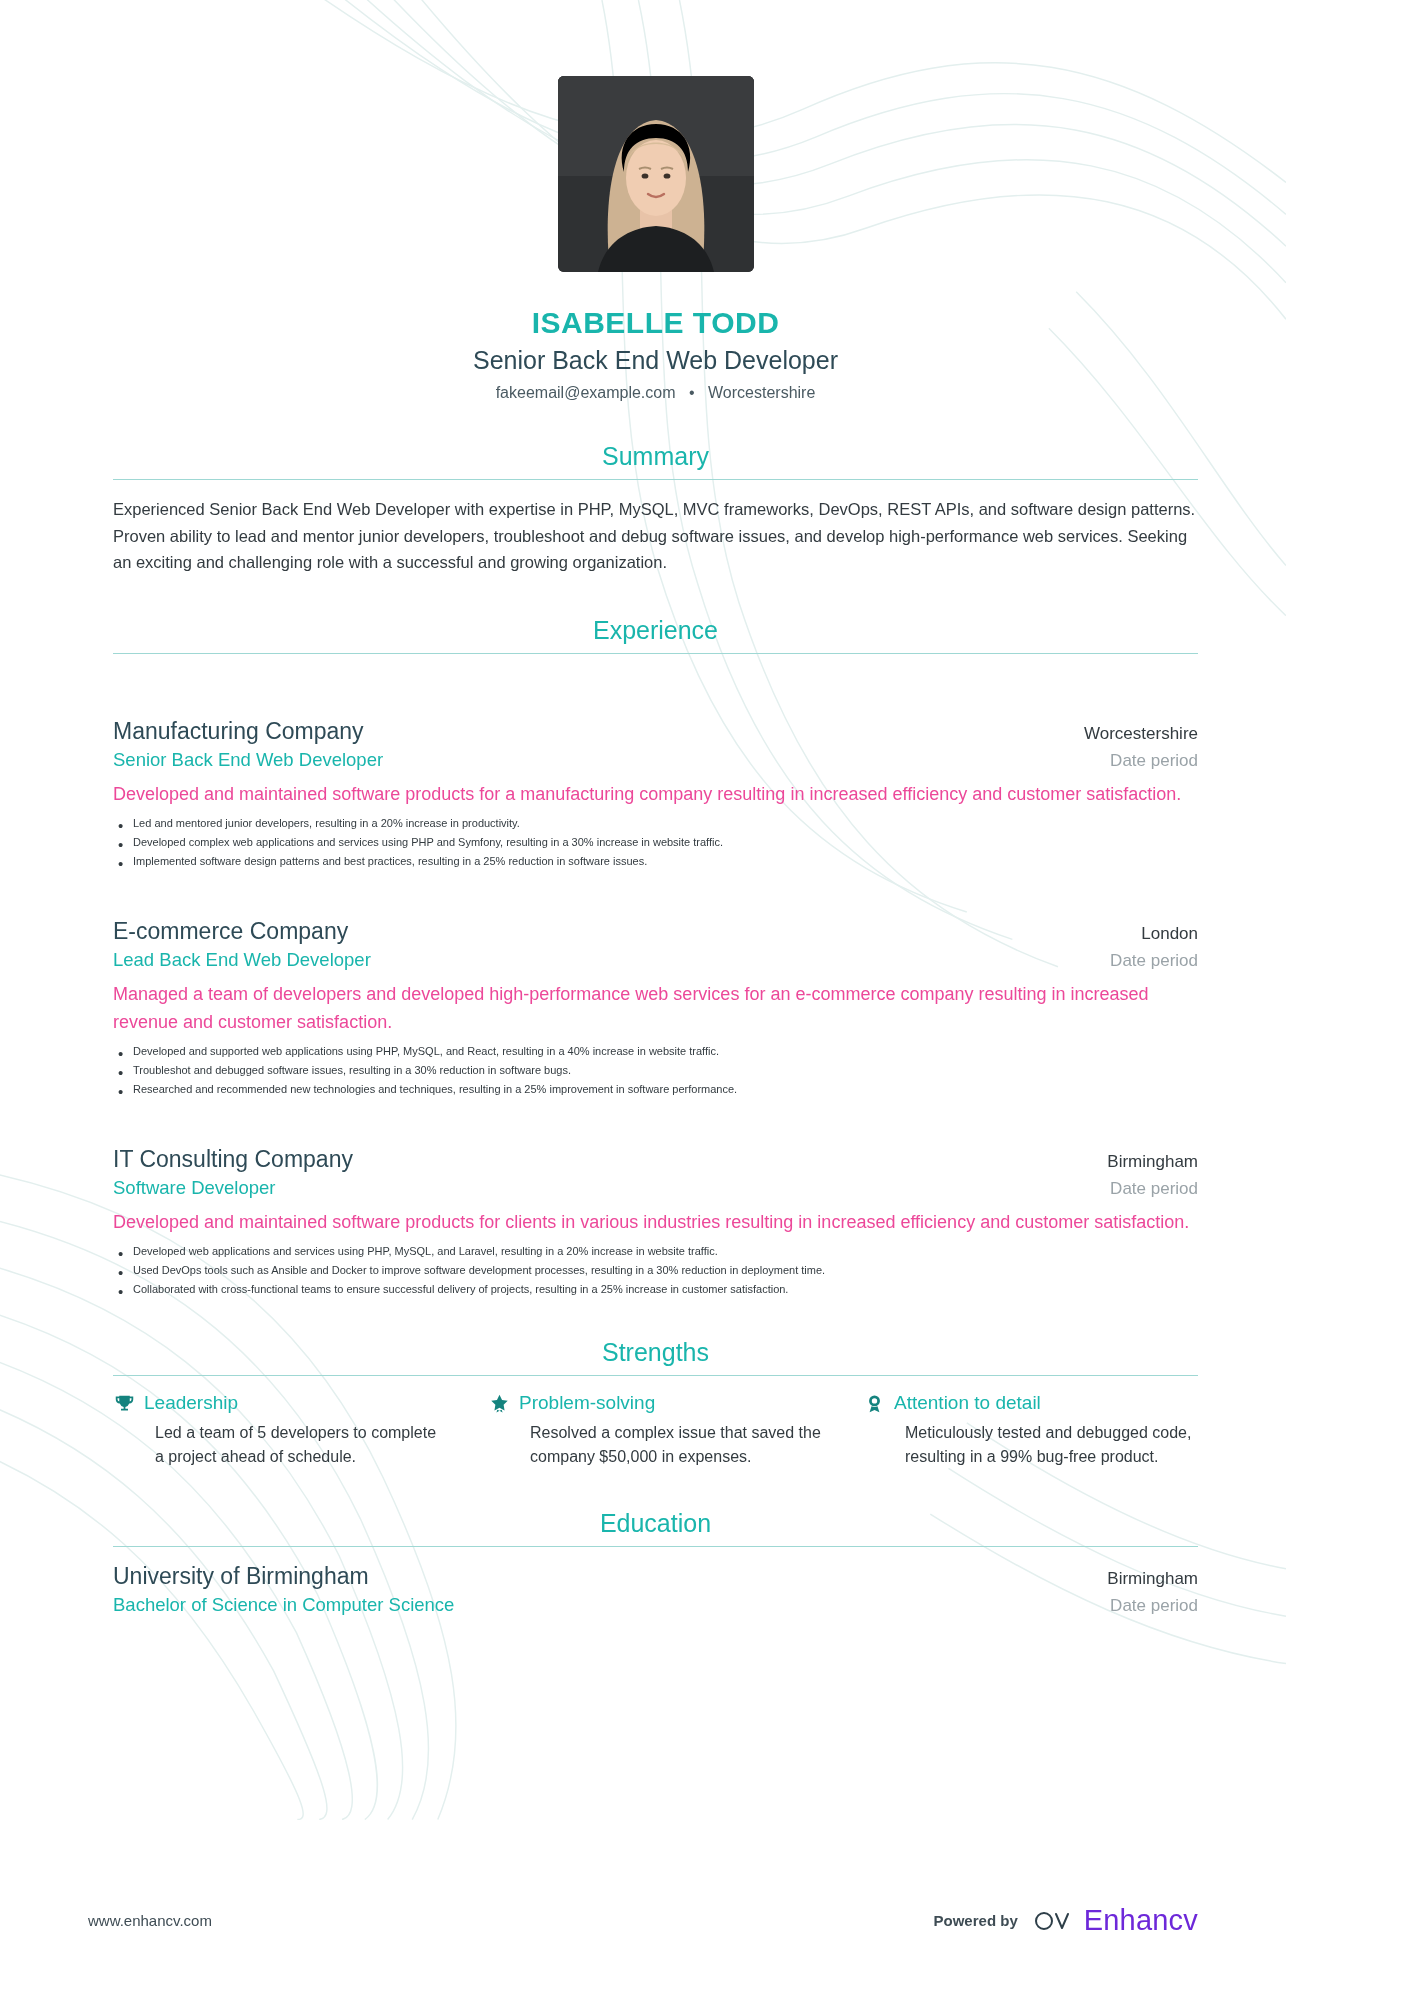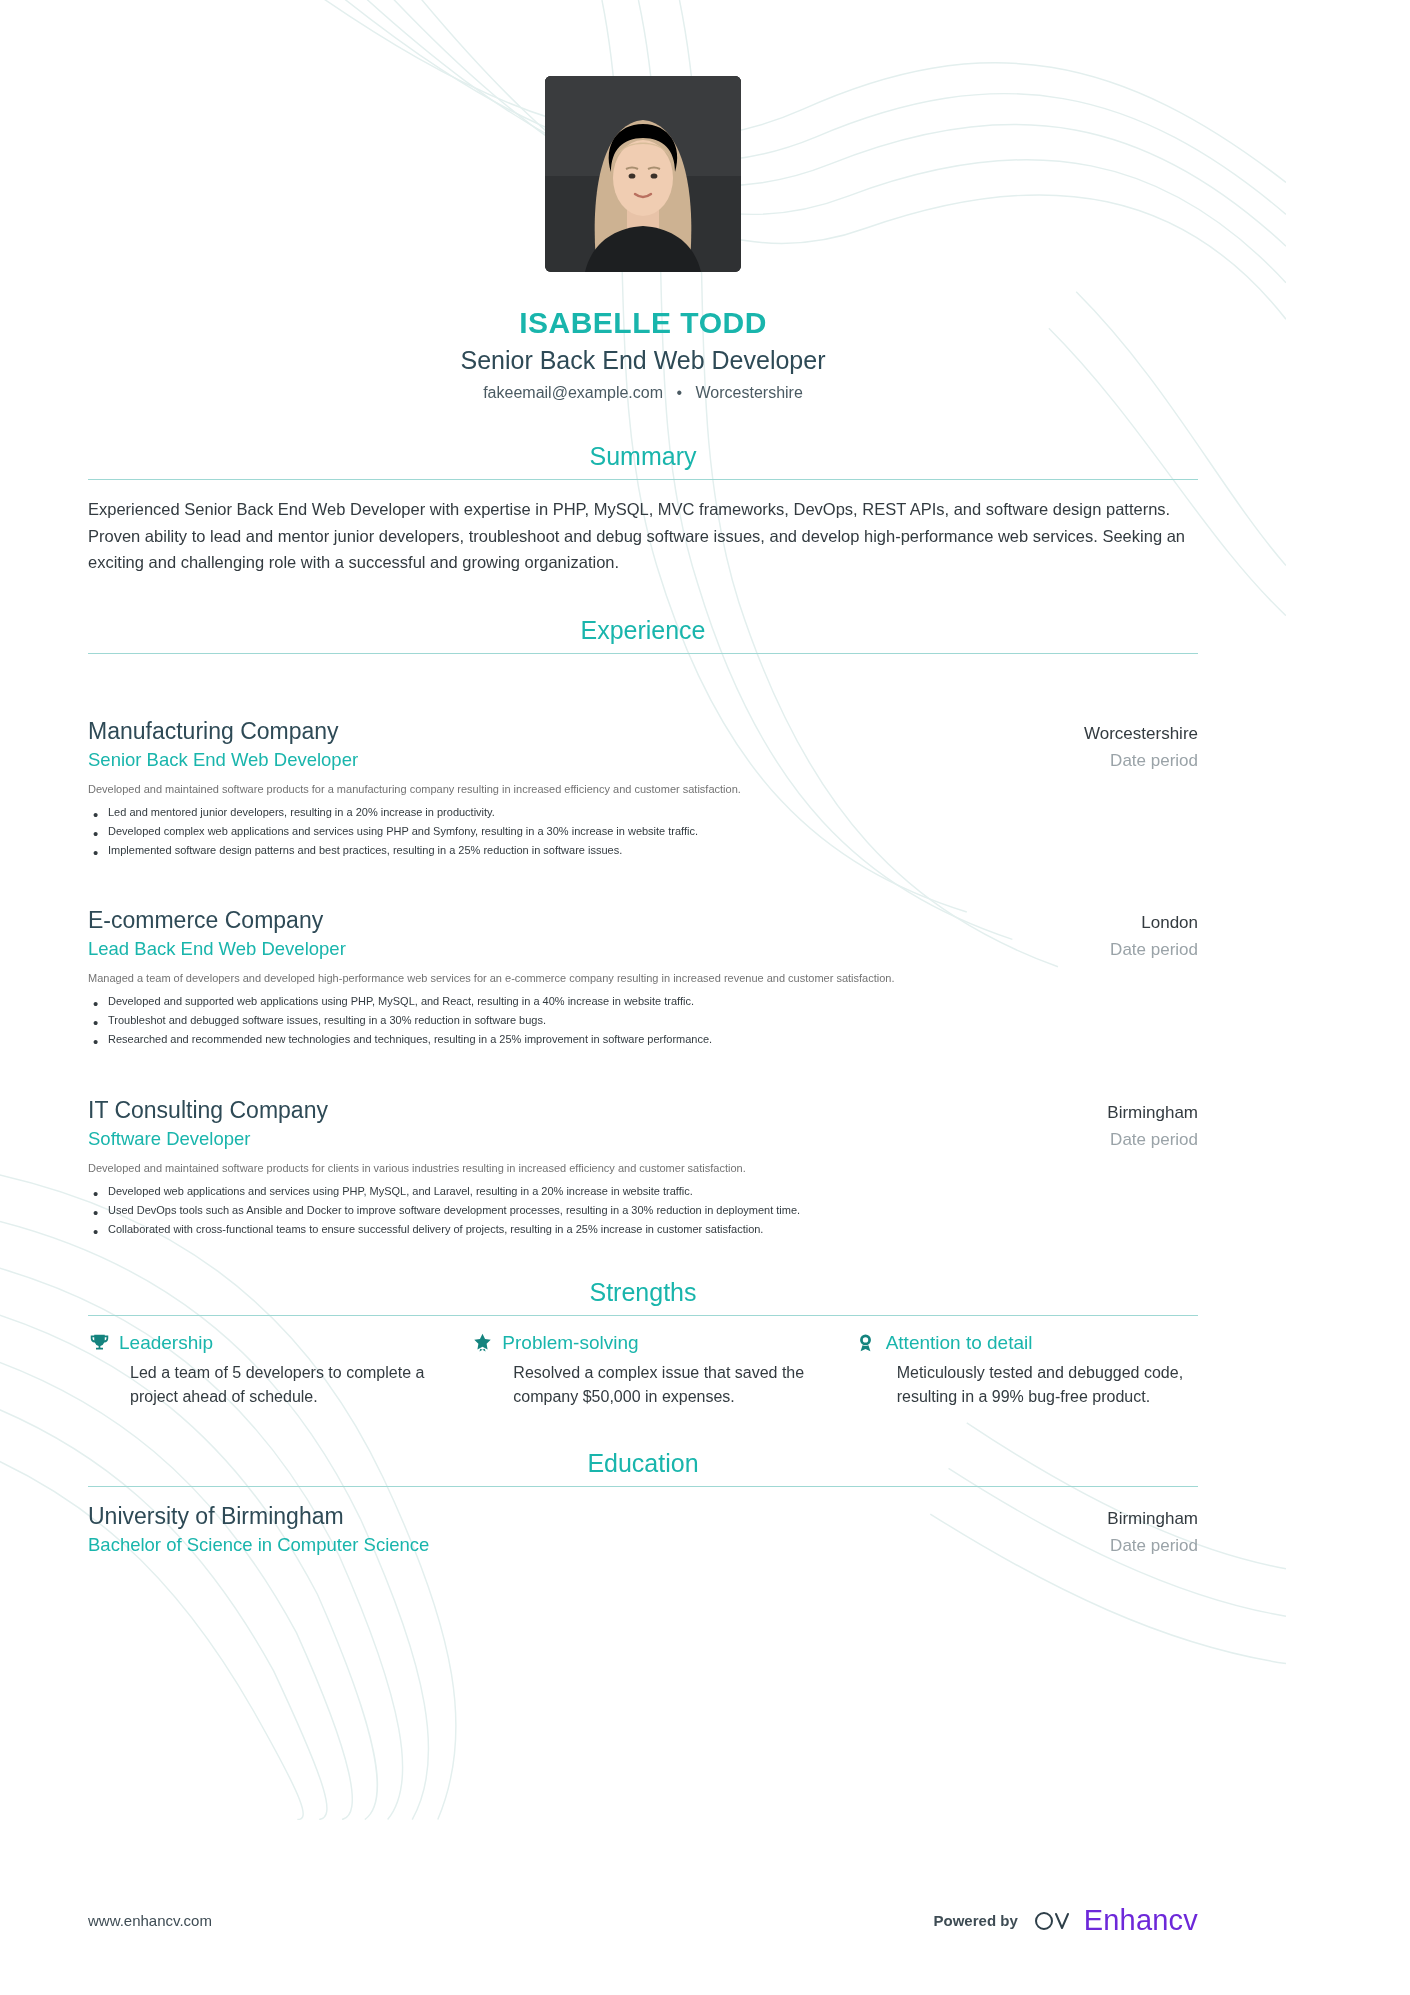--- a/index.html
+++ b/index.html
@@ -8,20 +8,21 @@
     height: 1995px;
     background: #ffffff;
     font-family: "Liberation Sans", sans-serif;
   }
   .page {
     position: relative;
     width: 1286px;
     height: 1995px;
     background: #ffffff;
     overflow: hidden;
+    padding-left: 25px;
   }
   .bg-art {
     position: absolute;
     inset: 0;
     pointer-events: none;
     z-index: 0;
   }
   .content {
     position: relative;
     z-index: 2;
@@ -115,23 +116,23 @@
   .exp-role {
     font-size: 18.5px;
     color: #19b5ac;
   }
   .exp-date {
     font-size: 17px;
     color: #9aa3a8;
   }
   .exp-desc {
     margin-top: 10px;
-    font-size: 11px;
+    font-size: 18px;
     line-height: 1.55;
-    color: #737373;
+    color: #ec4899;
   }
   ul.bullets {
     margin-top: 6px;
     list-style: none;
   }
   ul.bullets li {
     position: relative;
     padding-left: 20px;
     font-size: 11px;
     line-height: 1.55;

